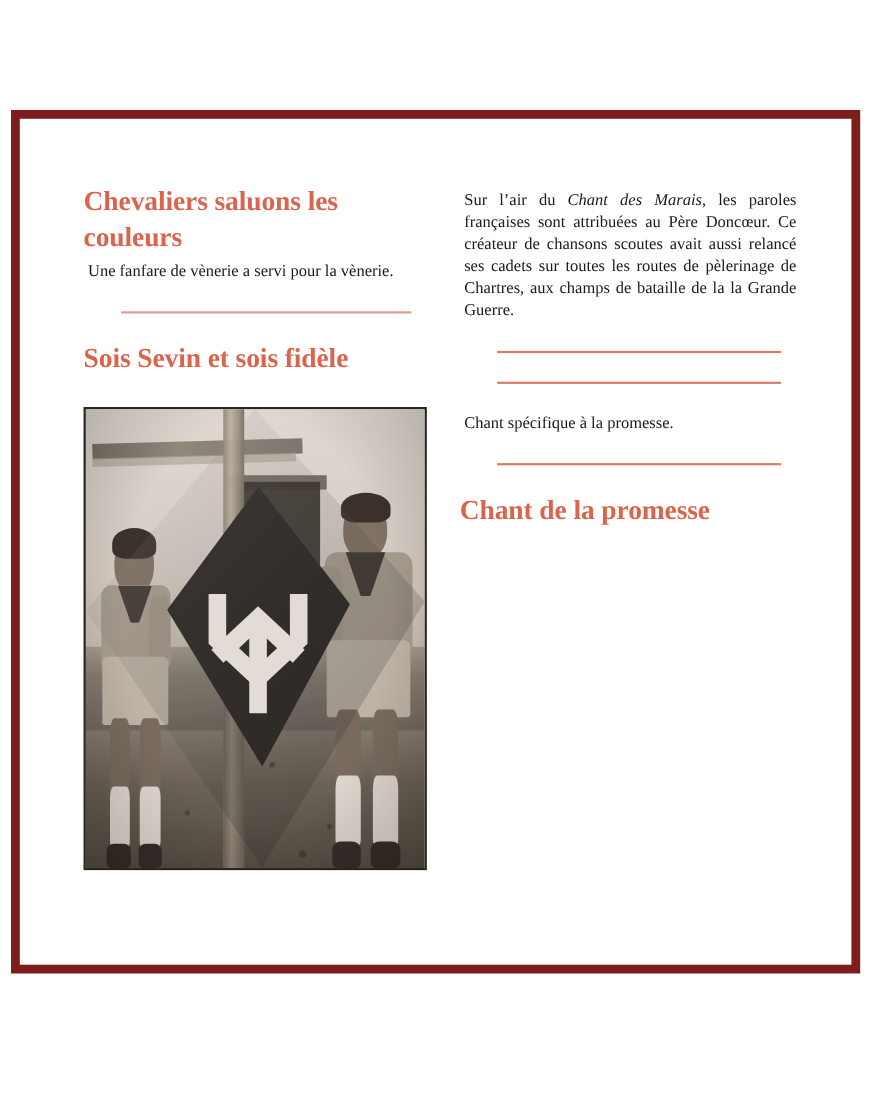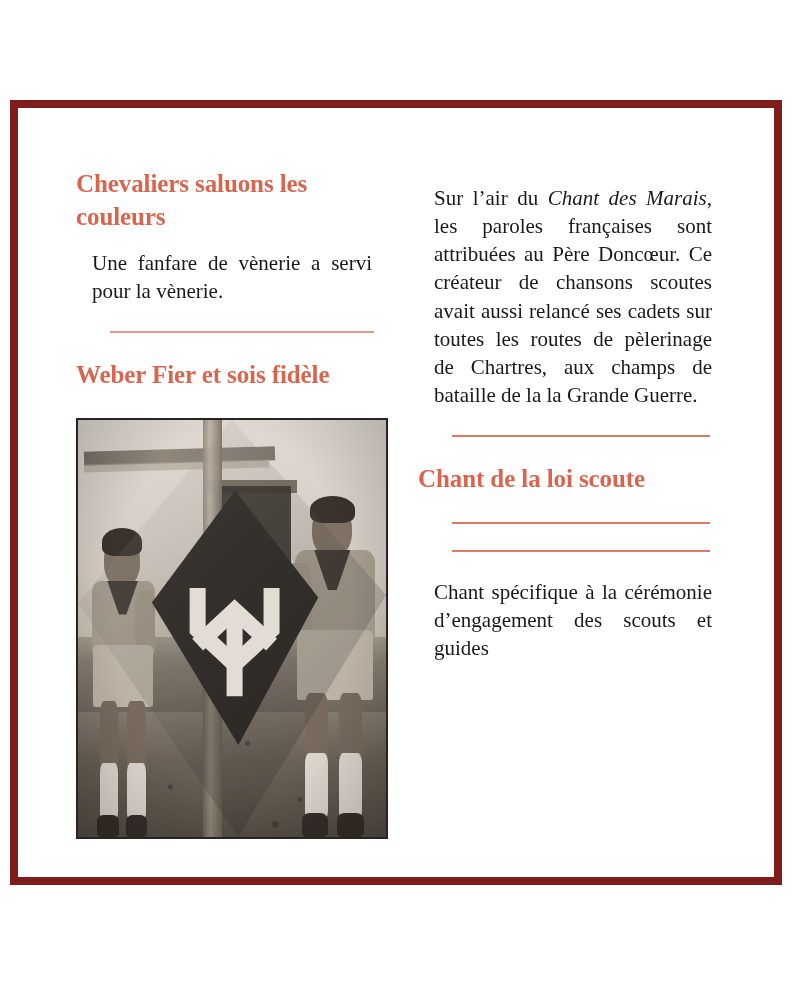--- a/index.html
+++ b/index.html
@@ -51,22 +51,22 @@
   h2.section-title {
     margin: 0 0 2px 0;
     font-size: 25px;
     line-height: 1.3;
     font-weight: bold;
     color: #d9654e;
     letter-spacing: -0.1px;
   }
 
   p.body-text {
-    margin: 16px;
-    font-size: 21px;
+    margin: 4px;
+    font-size: 15px;
     line-height: 1.34;
     color: #1a1a1a;
     text-align: justify;
     text-justify: inter-word;
     hyphens: manual;
   }
 
   .rule {
     border: 0;
     height: 0;
@@ -280,21 +280,21 @@
 <div class="page">
   <div class="columns">
 
     <div class="col col-left">
 
       <h2 class="section-title">Chevaliers saluons les couleurs</h2>
       <p class="body-text">Une fanfare de vènerie a servi pour la vènerie.</p>
 
       <hr class="rule rule-left">
 
-      <h2 class="section-title">Weber Fier et sois fidèle</h2>
+      <h2 class="section-title">Sois Sevin et sois fidèle</h2>
 
       <div class="photo-wrap">
         <div class="photo">
           <div class="wall"></div>
           <div class="eave"></div>
           <div class="eave-shadow"></div>
           <div class="door-lintel"></div>
           <div class="doorway"></div>
           <div class="ground"></div>
           <div class="ground-speckle"></div>
@@ -351,24 +351,24 @@
       </div>
 
     </div>
 
     <div class="col col-right">
 
       <p class="body-text"><span>Sur l’air du </span><em>Chant des Marais</em><span>, les paroles françaises sont attribuées au Père Doncœur. Ce créateur de chansons scoutes avait aussi relancé ses cadets sur toutes les routes de pèlerinage de Chartres, aux champs de bataille de la la Grande Guerre.</span></p>
 
       <hr class="rule rule-right">
 
-      <h2 class="section-title">Chant de la loi scoute</h2>
 
       <hr class="rule rule-right">
 
+      <p class="body-text">Chant spécifique à la promesse.</p>
 
       <hr class="rule rule-right">
 
-      <p class="body-text">Chant spécifique à la cérémonie d’engagement des scouts et guides</p>
+      <h2 class="section-title">Chant de la promesse</h2>
 
     </div>
   </div>
 </div>
 
 </body></html>

